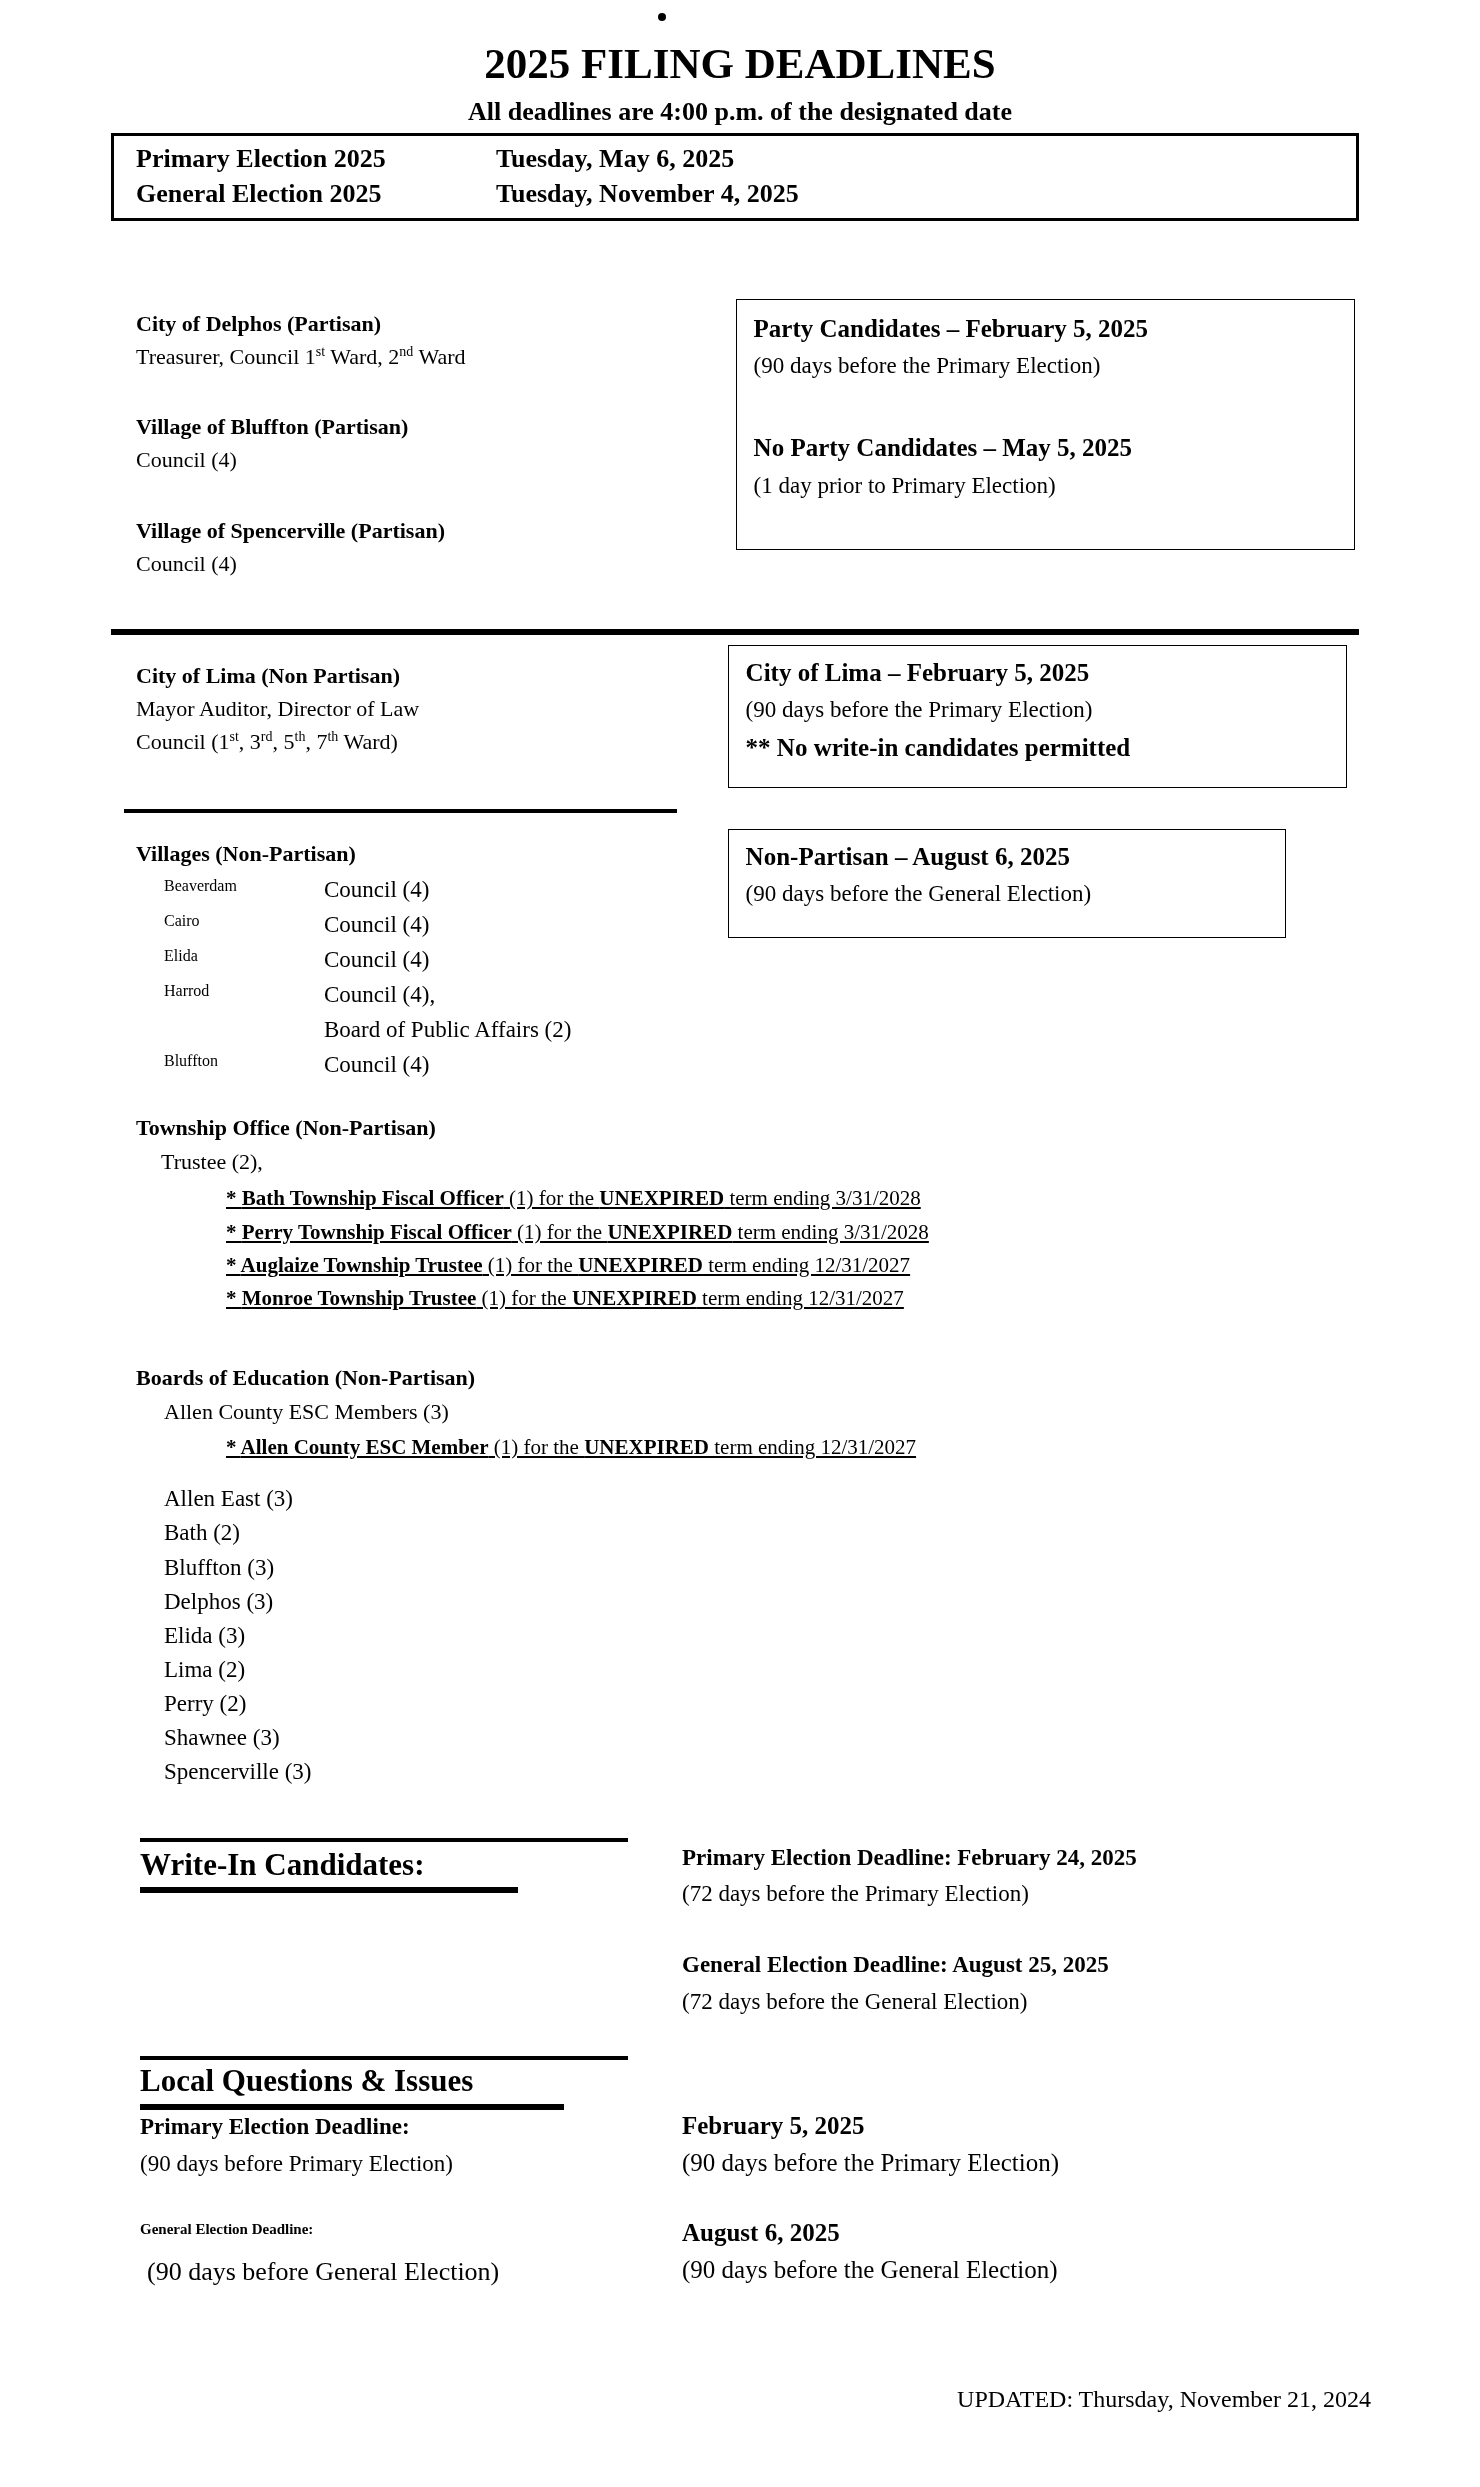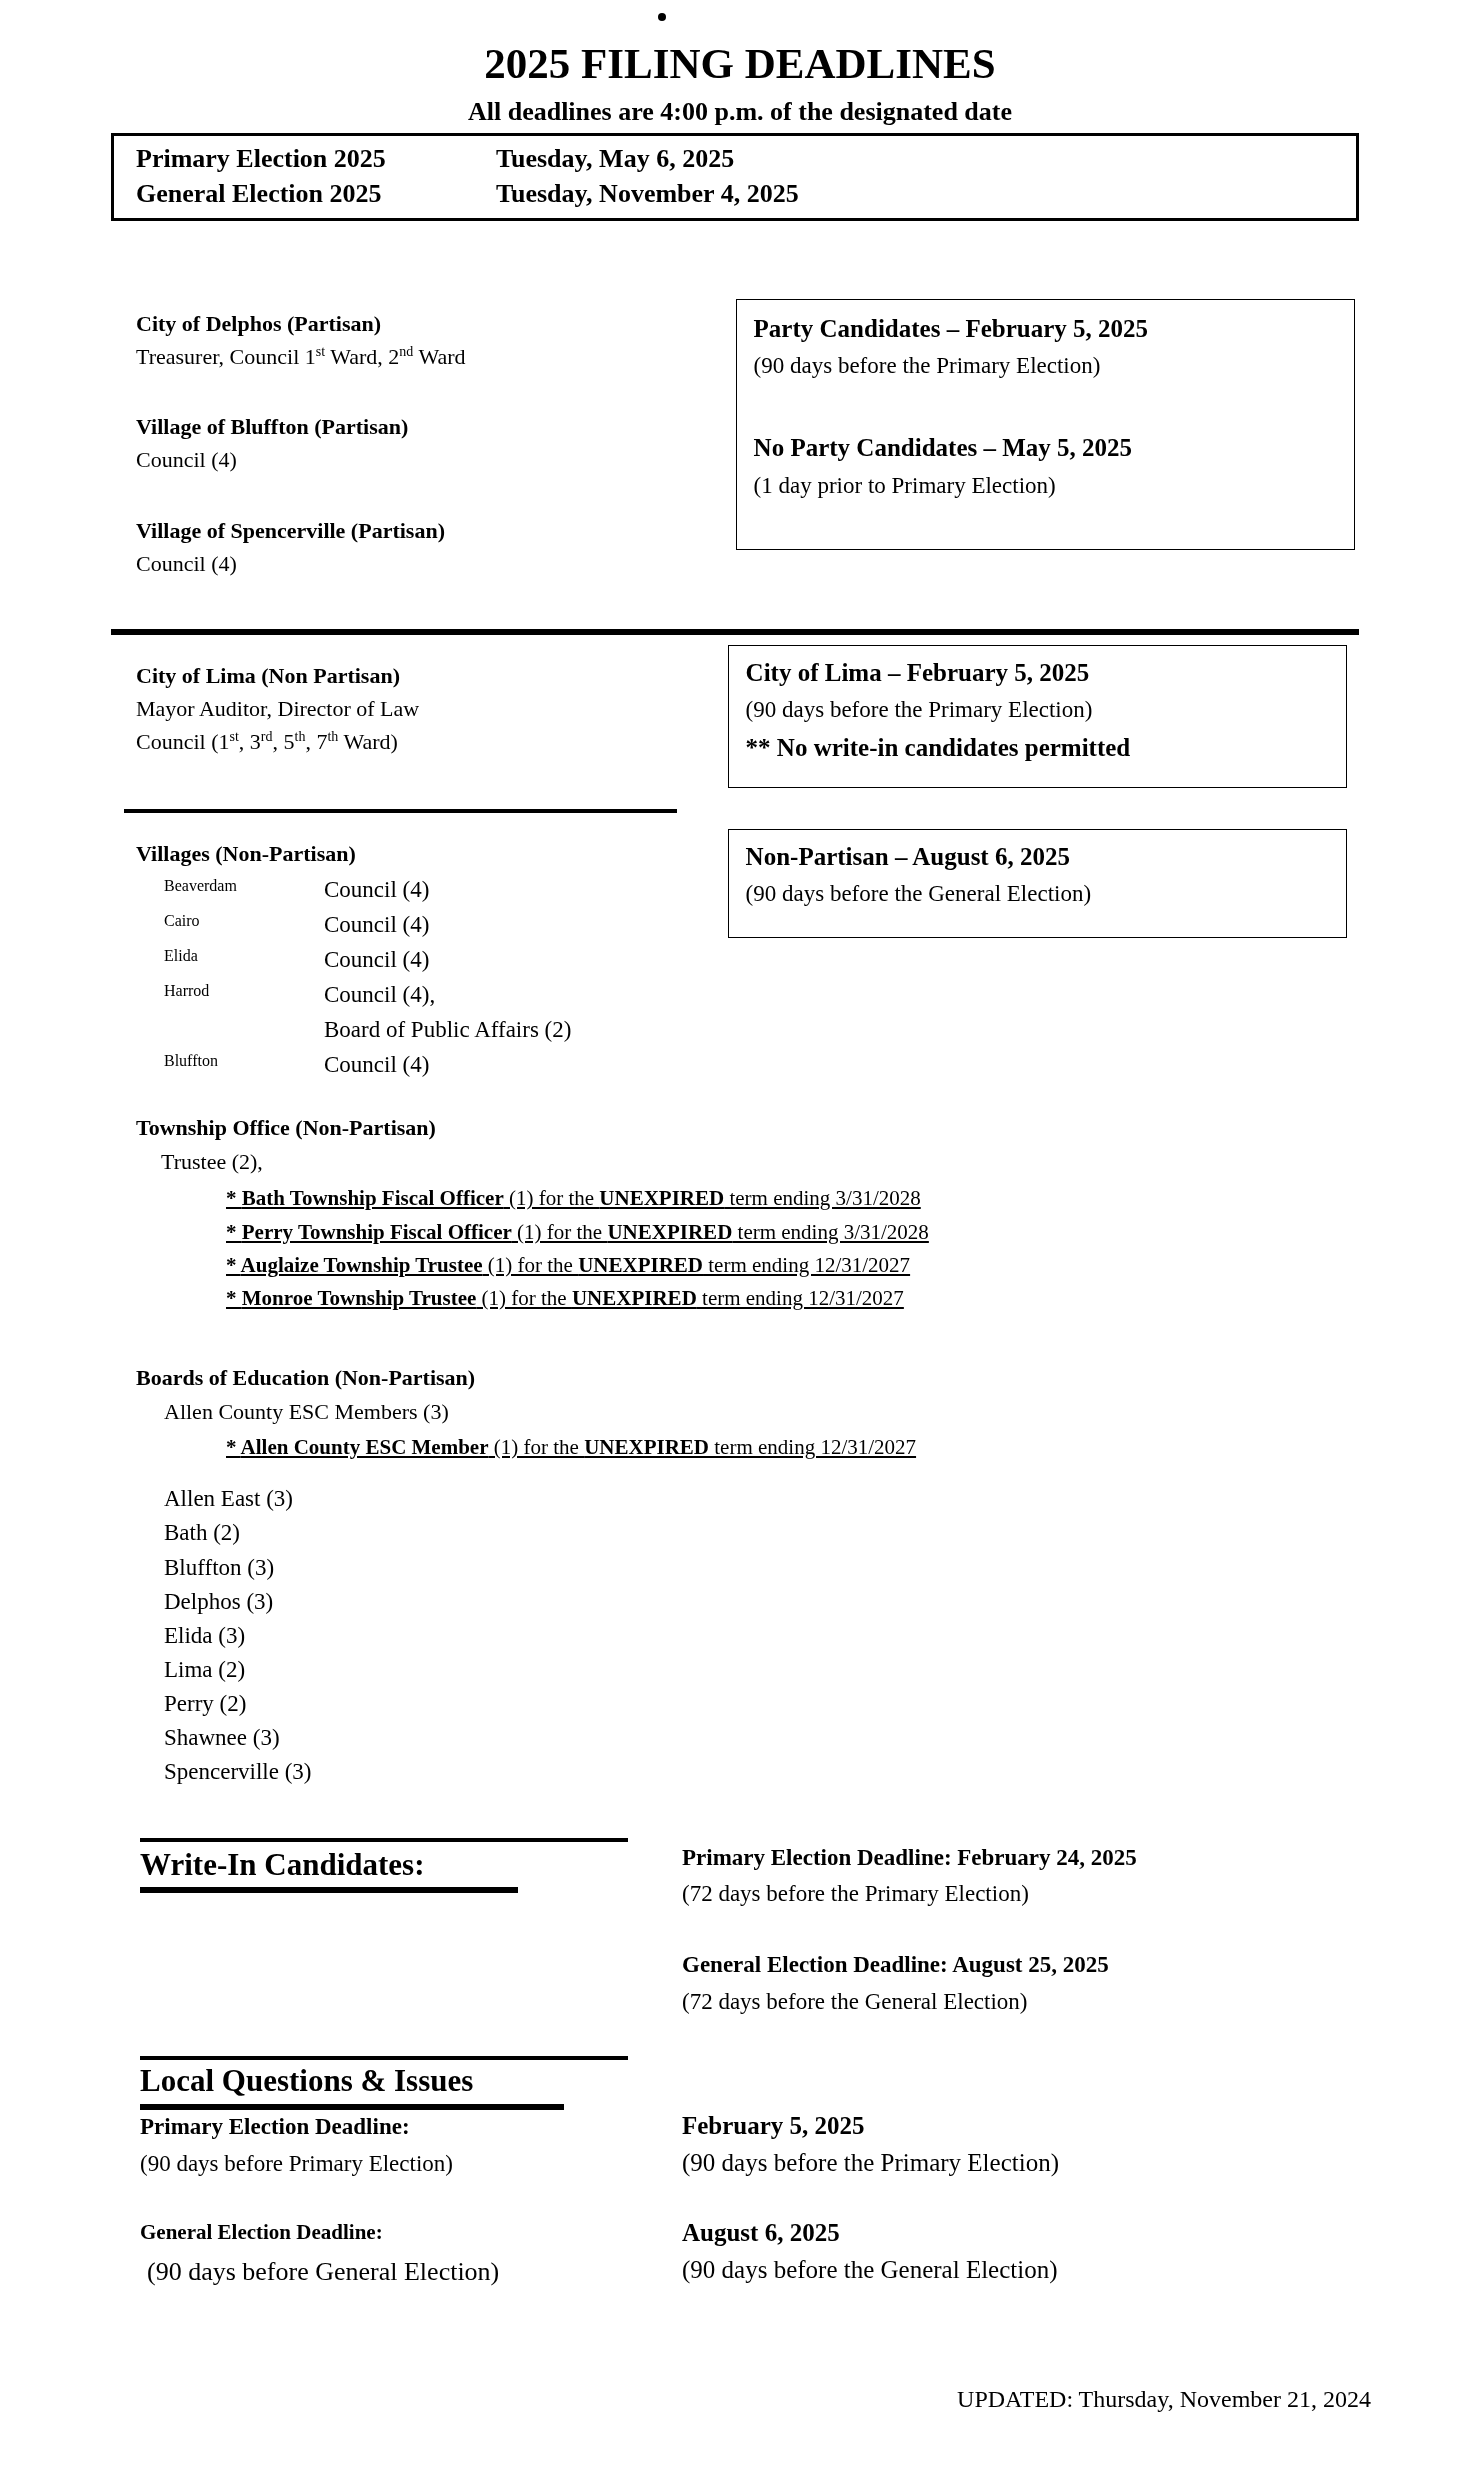--- a/index.html
+++ b/index.html
@@ -167,21 +167,21 @@
   <div class="village-seat" style="top:947px;">Council (4)</div>
 
   <div class="village-name" style="top:982px; left:164px;">Harrod</div>
   <div class="village-seat" style="top:982px;">Council (4),</div>
 
   <div class="village-seat" style="top:1017px;">Board of Public Affairs (2)</div>
 
   <div class="village-name" style="top:1052px; left:164px;">Bluffton</div>
   <div class="village-seat" style="top:1052px;">Council (4)</div>
 
-  <div class="callout" style="left:728px; top:829px; width:619px; height:109px;">
+  <div class="callout" style="left:728px; top:829px; width:558px; height:109px;">
     <div class="line hd" style="top:13px;">Non-Partisan – August 6, 2025</div>
     <div class="line sub" style="top:51px;">(90 days before the General Election)</div>
   </div>
 
   <div class="abs hdg" style="left:136px; top:1117px;">Township Office (Non-Partisan)</div>
   <div class="abs txt" style="left:161px; top:1151px;">Trustee (2),</div>
 
   <div class="starline" style="left:226px; top:1186px;"><span class="bold">* </span><span class="bold">Bath Township Fiscal Officer</span><span> (1) for the </span><span class="bold">UNEXPIRED</span><span> term ending 3/31/2028</span></div>
 
   <div class="starline" style="left:226px; top:1220px;"><span class="bold">* </span><span class="bold">Perry Township Fiscal Officer</span><span> (1) for the </span><span class="bold">UNEXPIRED</span><span> term ending 3/31/2028</span></div>
@@ -216,21 +216,21 @@
 
   <div class="rule-top" style="left:140px; top:2056px; width:488px;"></div>
   <div class="section-title" style="left:140px; top:2063px;">Local Questions &amp; Issues</div>
   <div class="rule-under" style="left:140px; top:2104px; width:424px;"></div>
 
   <div class="abs" style="left:140px; top:2115px; font-size:23px; font-weight:bold;">Primary Election Deadline:</div>
   <div class="abs" style="left:140px; top:2152px; font-size:23px;">(90 days before Primary Election)</div>
   <div class="abs" style="left:682px; top:2113px; font-size:25px; font-weight:bold;">February 5, 2025</div>
   <div class="abs" style="left:682px; top:2150px; font-size:25px;">(90 days before the Primary Election)</div>
 
-  <div class="abs" style="left:140px; top:2222px; font-size:21px; font-weight:bold;">General Election Deadline:</div>
+  <div class="abs" style="left:140px; top:2222px; font-size:15px; font-weight:bold;">General Election Deadline:</div>
   <div class="abs" style="left:147px; top:2259px; font-size:26px;">(90 days before General Election)</div>
   <div class="abs" style="left:682px; top:2220px; font-size:25px; font-weight:bold;">August 6, 2025</div>
   <div class="abs" style="left:682px; top:2257px; font-size:25px;">(90 days before the General Election)</div>
 
   <div id="updated">UPDATED: Thursday, November 21, 2024</div>
 
 </div>
 
 
 </body></html>

